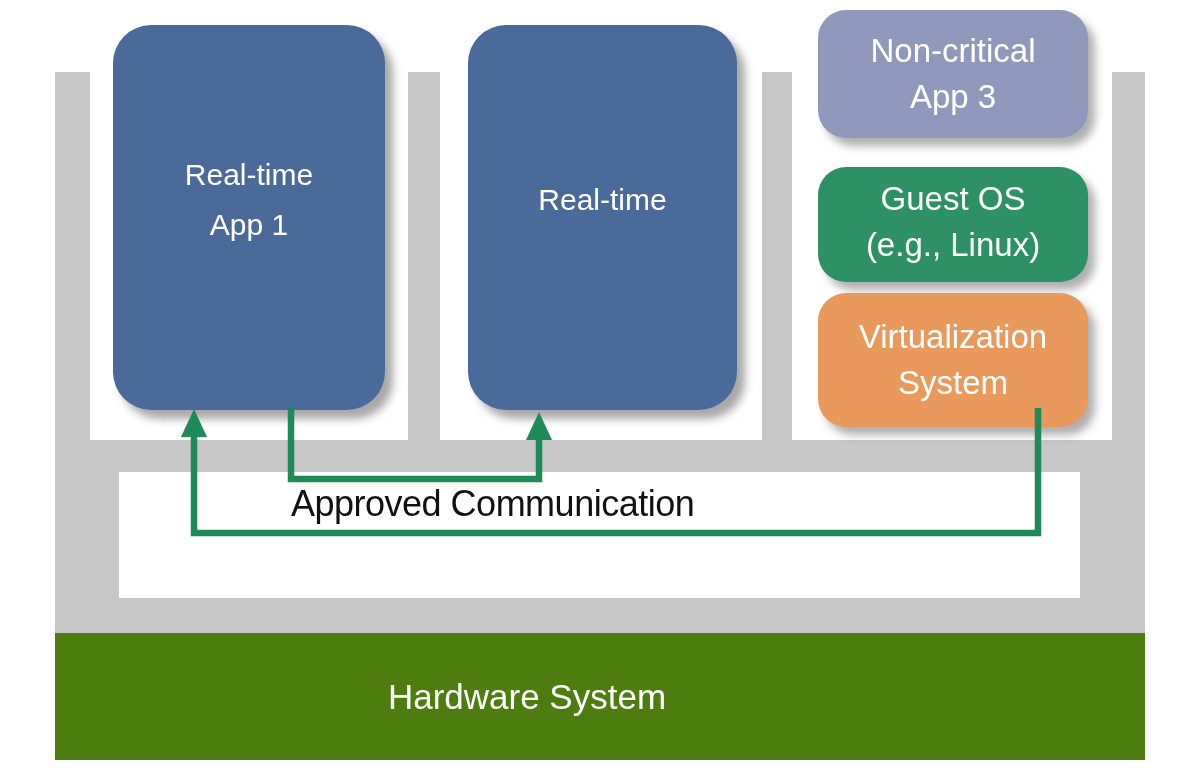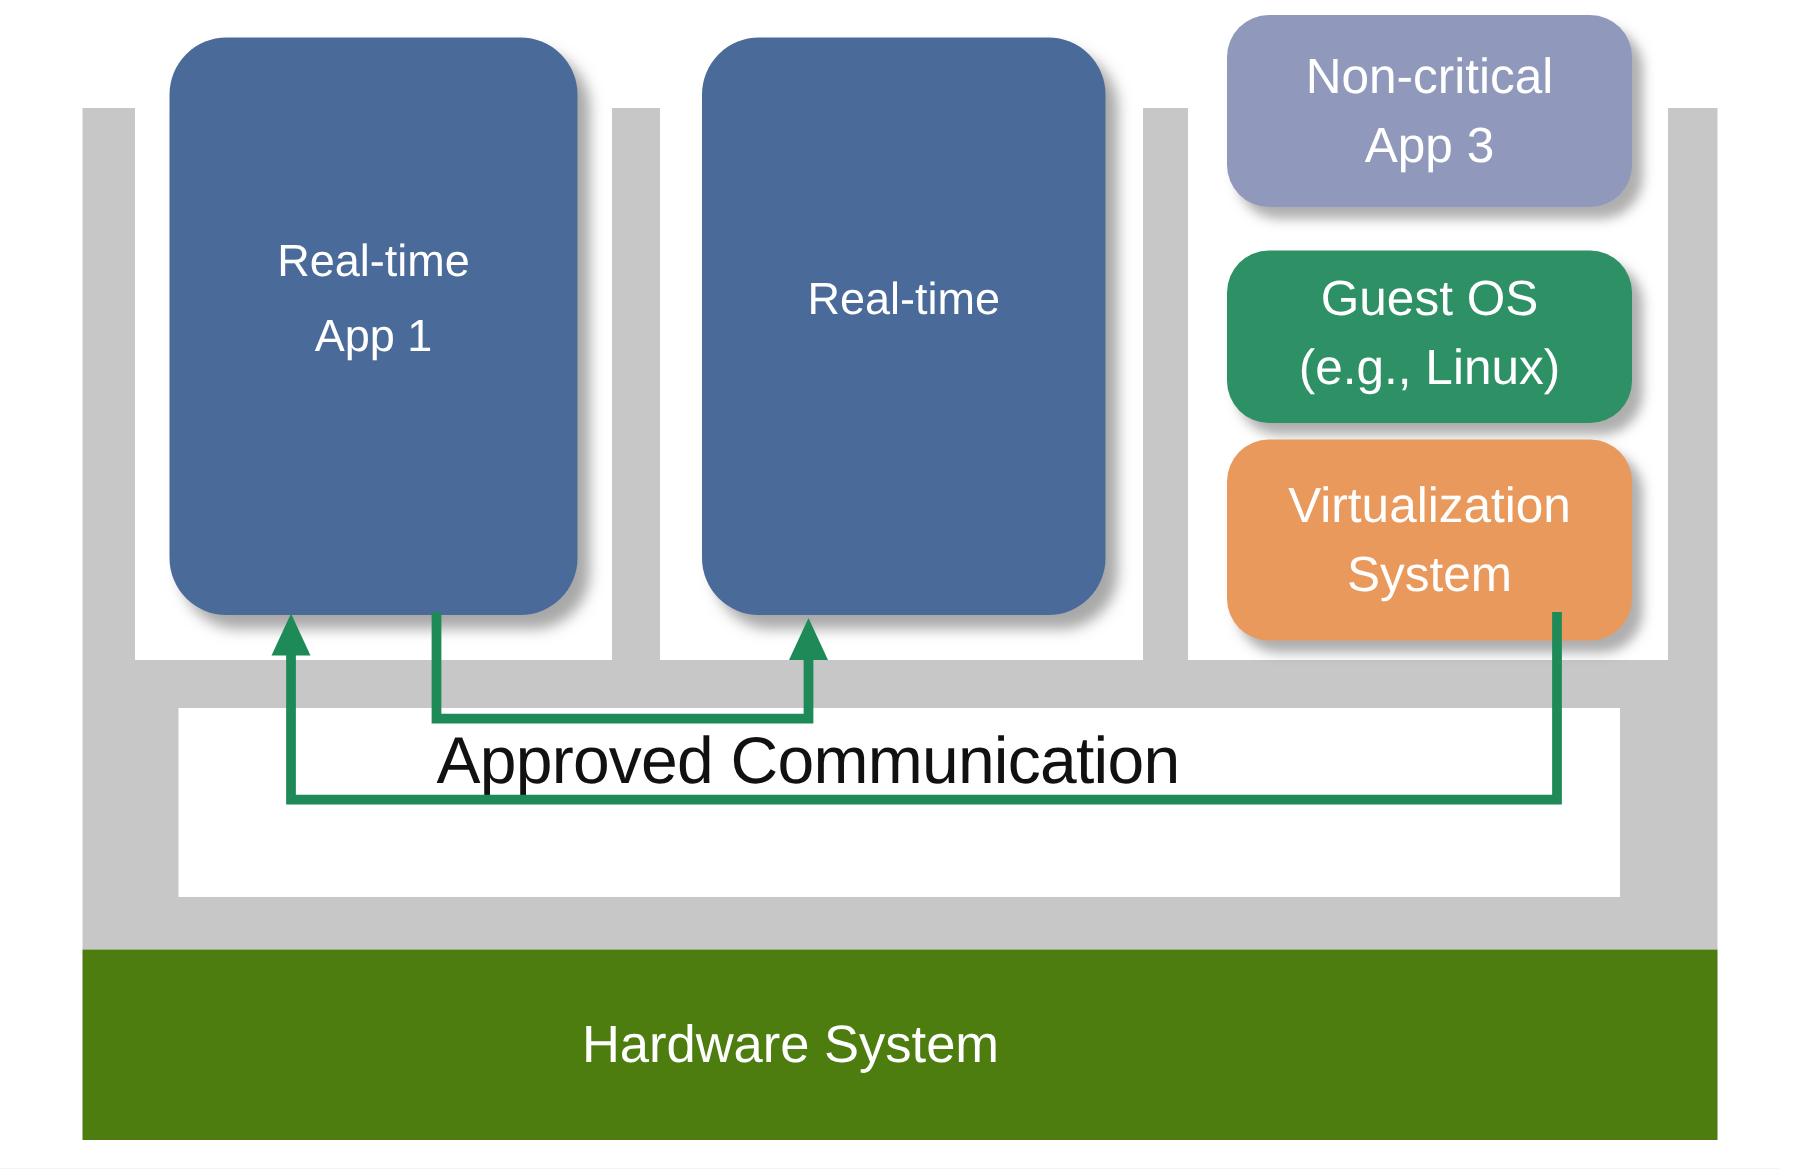--- a/index.html
+++ b/index.html
@@ -17,21 +17,21 @@
     padding-right:146px;box-sizing:border-box;
     color:#ffffff;font-size:35px;letter-spacing:0px;
   }
   
   .slot{top:72px;height:368px;background:#ffffff;}
   .slot1{left:90px;width:318px;}
   .slot2{left:440px;width:322px;}
   .slot3{left:792px;width:320px;}
   
   .band{left:119px;top:472px;width:961px;height:126px;background:#ffffff;color:#111111;}
-  .band-approved{position:absolute;left:172px;top:11px;font-size:44px;letter-spacing:-0.5px;}
+  .band-approved{position:absolute;left:172px;top:11px;font-size:36px;letter-spacing:-0.5px;}
   .band-kernel{position:absolute;left:10px;top:82px;font-size:35px;letter-spacing:-0.5px;white-space:nowrap;}
   
   .box{
     display:flex;flex-direction:column;align-items:center;justify-content:center;
     color:#ffffff;text-align:center;box-sizing:border-box;
   }
   .app{
     top:25px;width:272px;height:385px;border-radius:38px;
     font-size:30px;line-height:50px;padding-bottom:36px;
     box-shadow:8px 9px 9px rgba(96,96,96,0.55);

